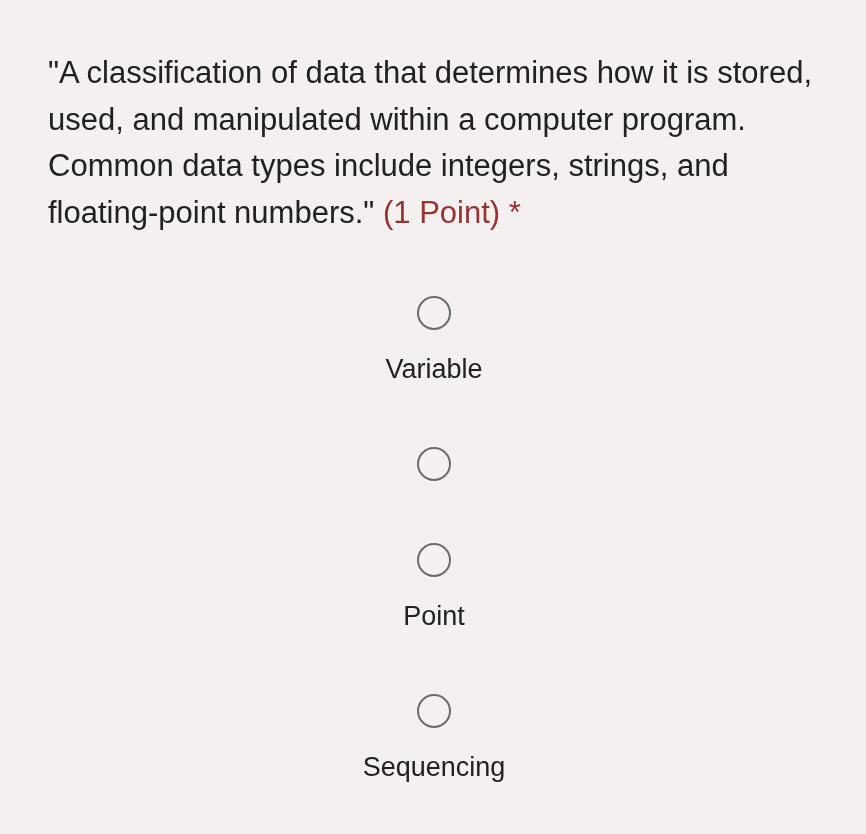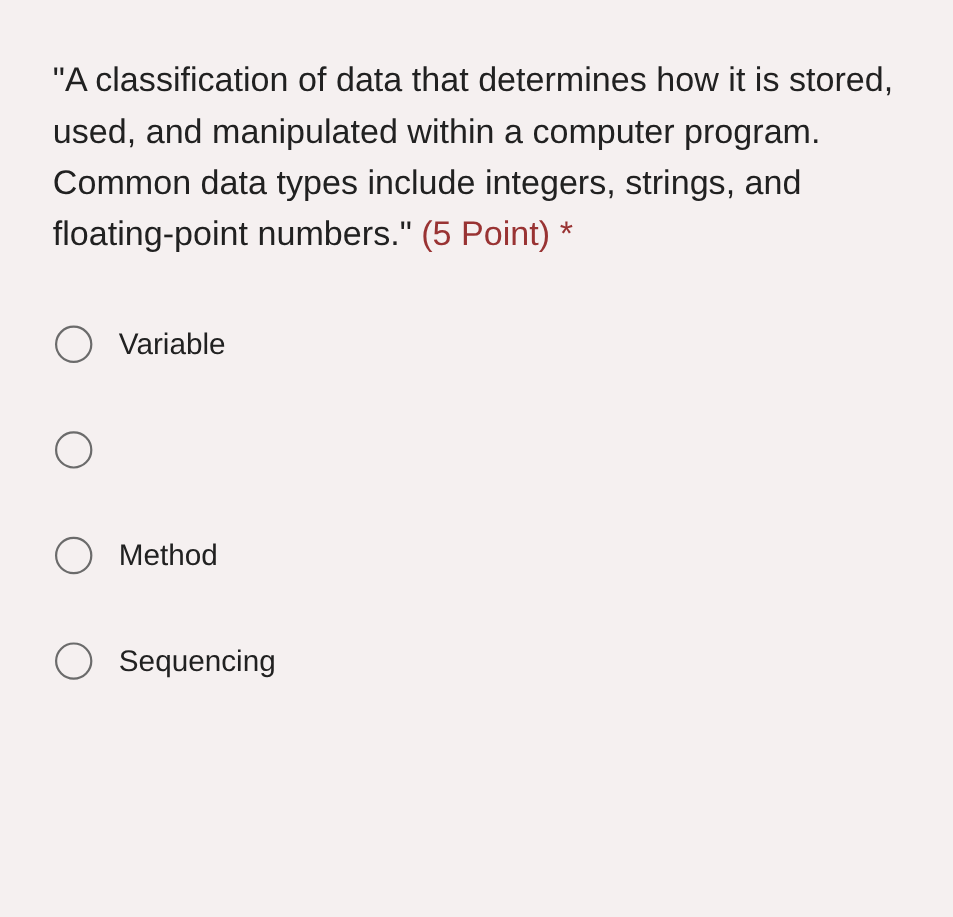--- a/index.html
+++ b/index.html
@@ -31,53 +31,54 @@
       display: flex;
       flex-direction: column;
       gap: 62px;
       padding-left: 2px;
     }
     .option {
       display: flex;
       align-items: center;
       gap: 24px;
       cursor: pointer;
+      flex-direction: column;
     }
     .radio {
       width: 34px;
       height: 34px;
       border: 2px solid #6b6b6b;
       border-radius: 50%;
       flex-shrink: 0;
       background: transparent;
     }
     .option-label {
       font-size: 27px;
       color: #212121;
       font-weight: 400;
     }
   </style>
 </head>
 <body>
 
 <div class="question-text">
   <span>"A classification of data that determines how it is stored, used, and manipulated within a computer program. Common data types include integers, strings, and floating-point numbers." </span>
-  <span class="points">(5 Point) </span>
+  <span class="points">(1 Point) </span>
   <span class="asterisk">*</span>
 </div>
 
 <div class="options">
   <div class="option">
     <div class="radio"></div>
     <span class="option-label">Variable</span>
   </div>
   <div class="option">
     <div class="radio"></div>
   </div>
   <div class="option">
     <div class="radio"></div>
-    <span class="option-label">Method</span>
+    <span class="option-label">Point</span>
   </div>
   <div class="option">
     <div class="radio"></div>
     <span class="option-label">Sequencing</span>
   </div>
 </div>
 
 </body></html>

